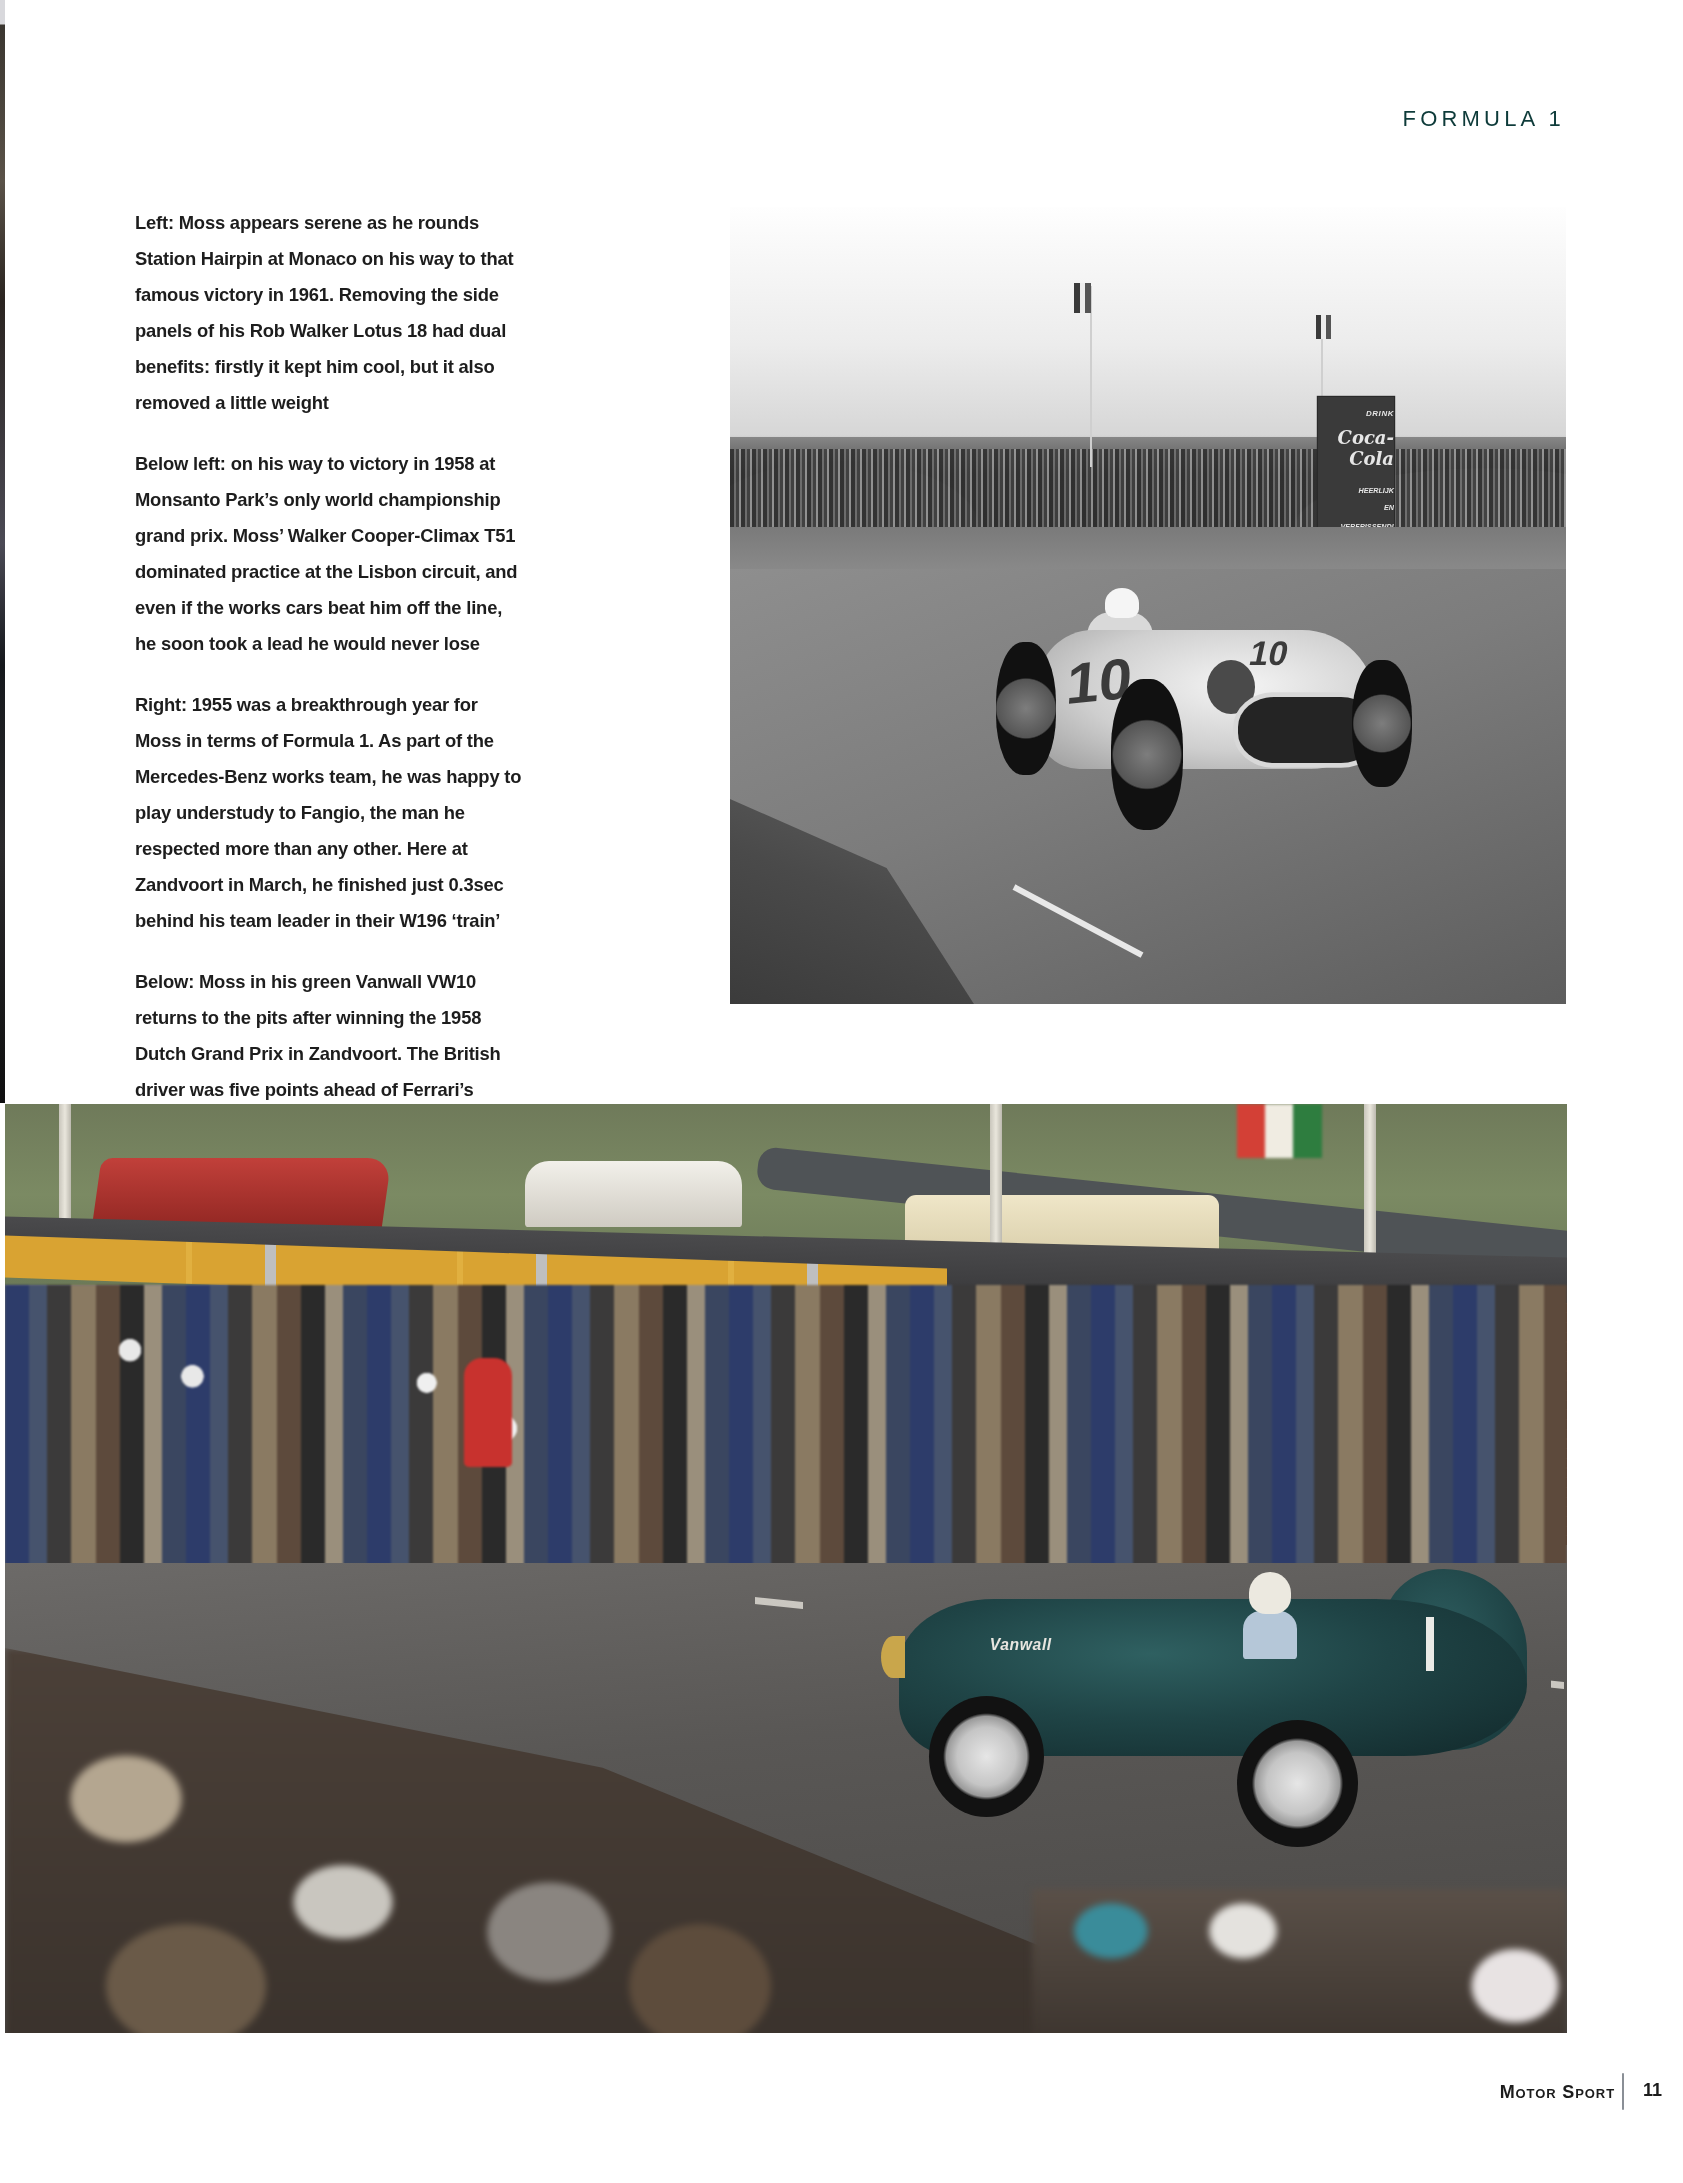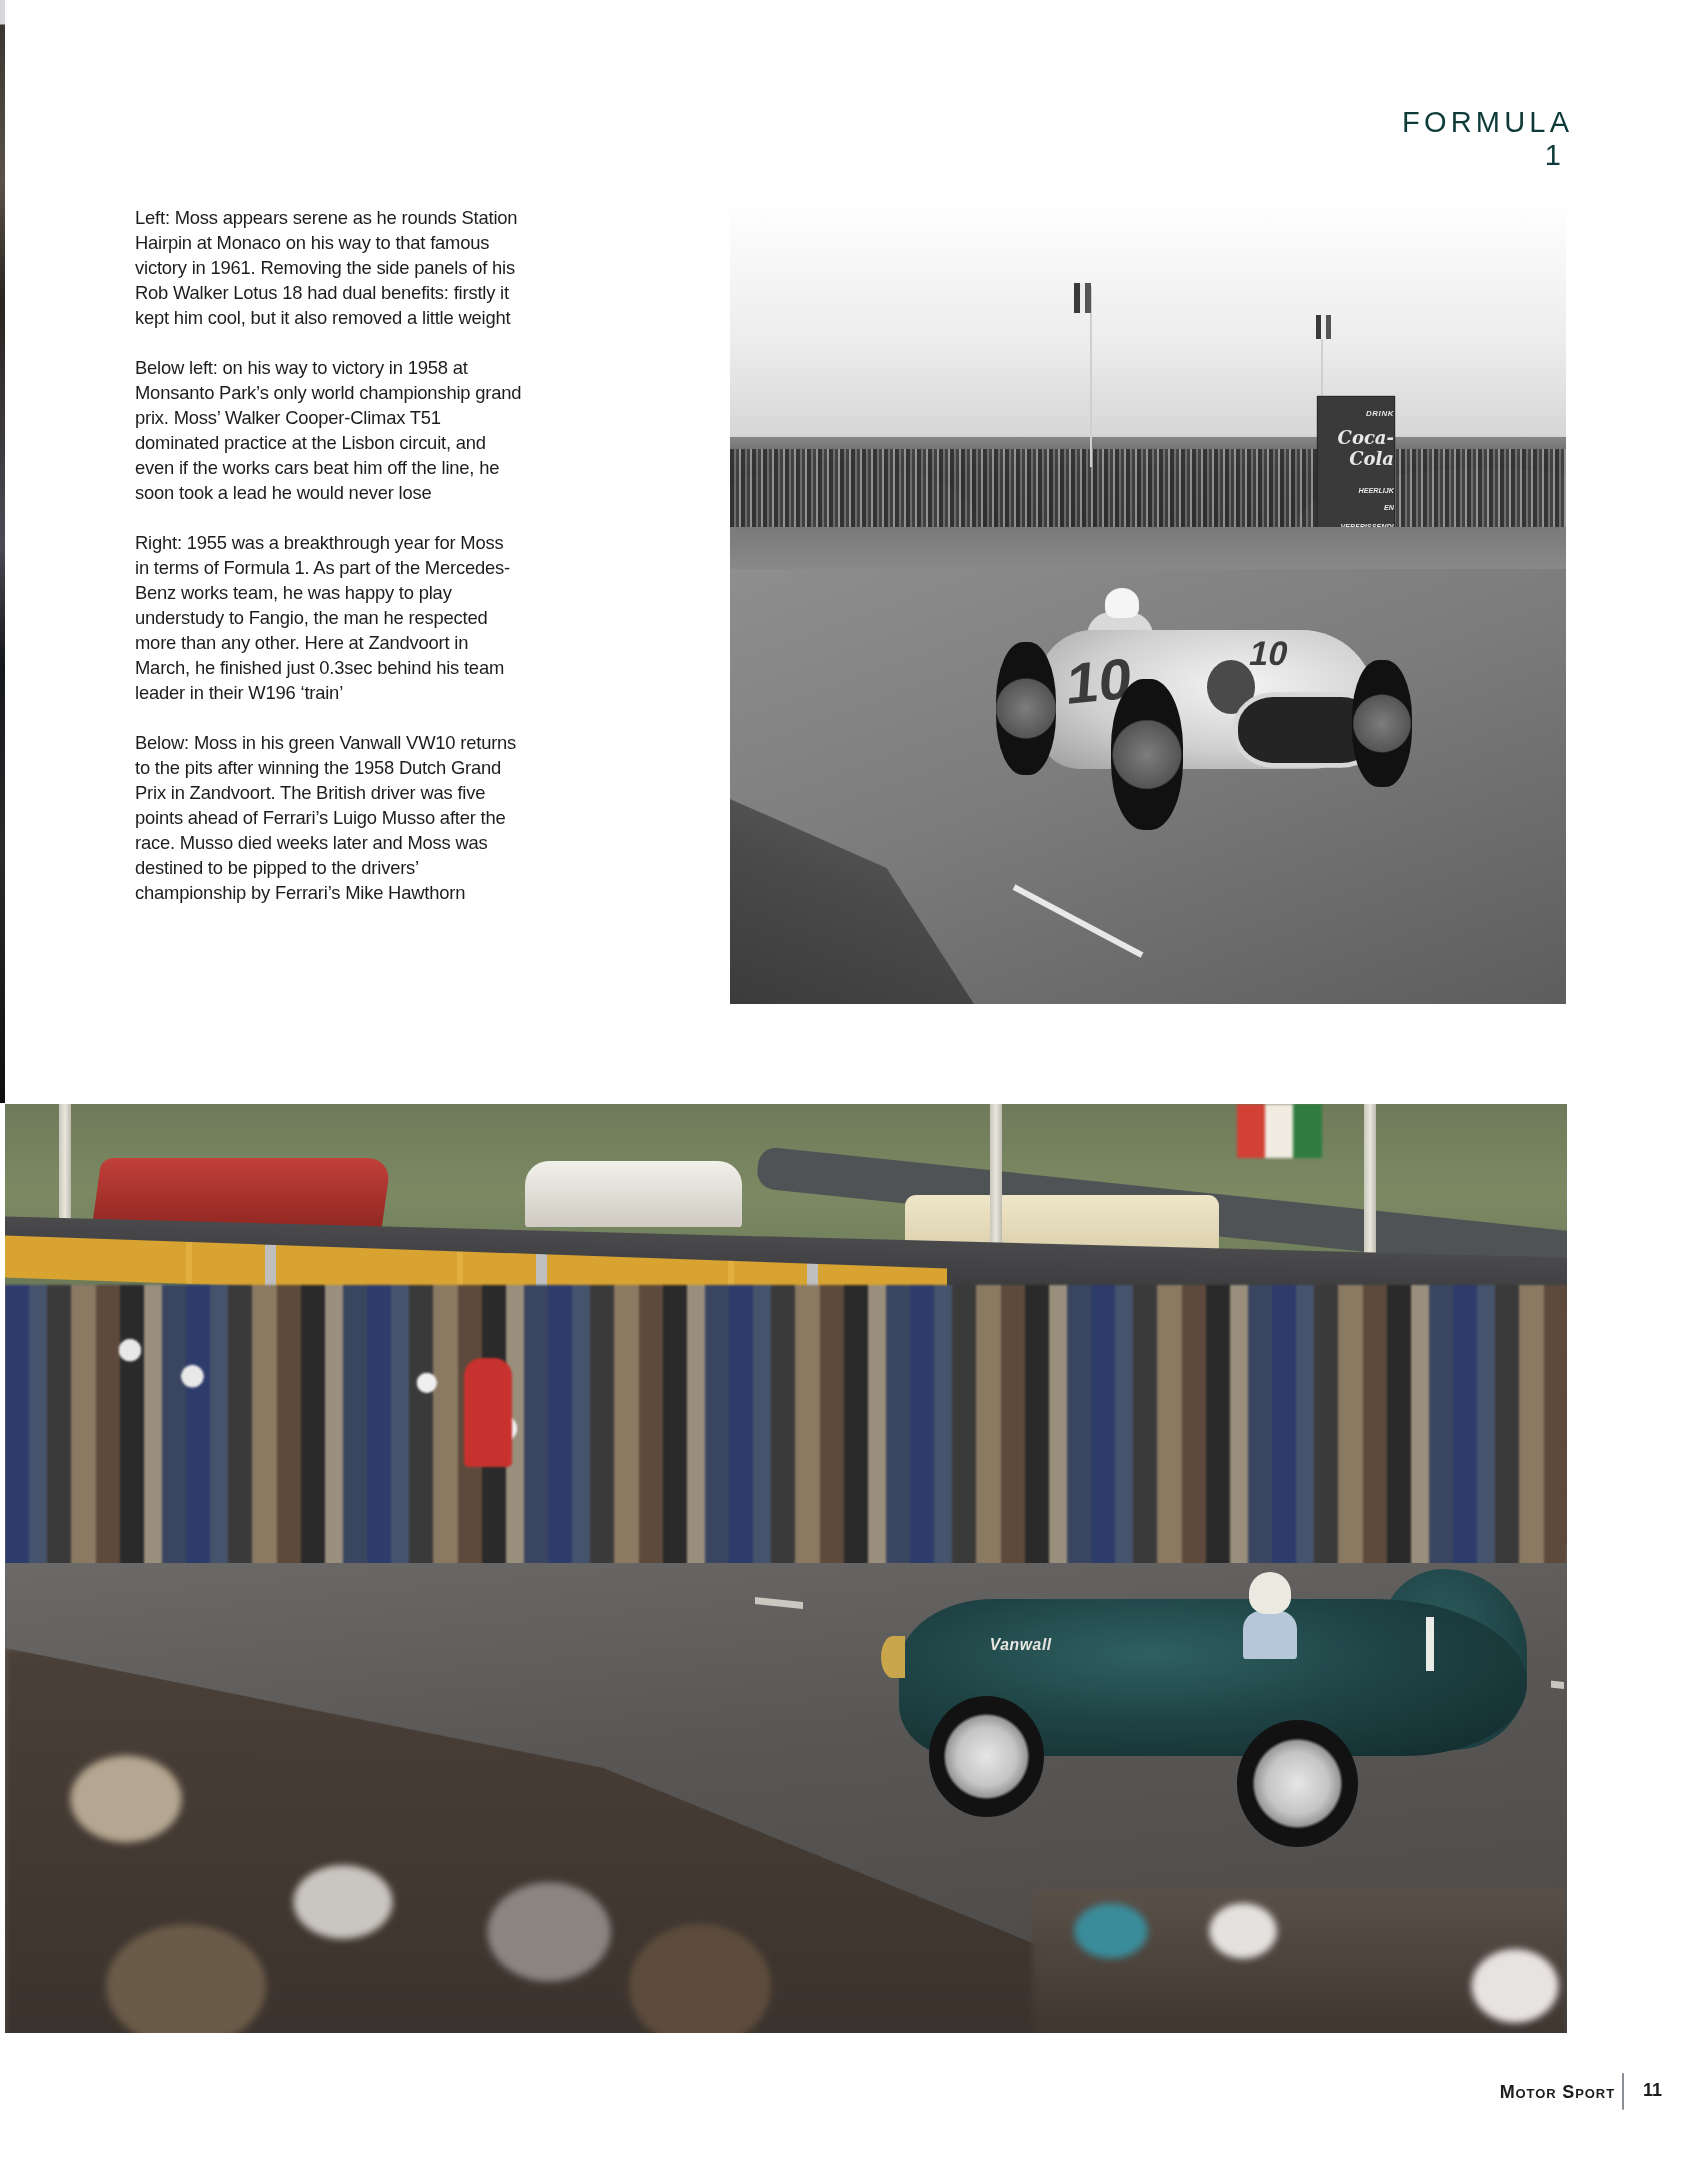--- a/index.html
+++ b/index.html
@@ -7,25 +7,25 @@
     width: 1684px; height: 2183px; position: relative; overflow: hidden;
     background: #ffffff;
     font-family: "Liberation Sans", "DejaVu Sans", sans-serif;
   }
   .left-strip {
     position: absolute; left: 0; top: 0; width: 4.8px; height: 1103px;
     background: linear-gradient(to bottom, #d8d8dc 0px, #d8d8dc 24px, #3a3630 25px, #5a5248 181px, #2a2420 302px, #4b4a55 544px, #15181c 665px, #2b2a2c 846px, #0f0f10 1103px);
   }
   .section-label {
     position: absolute; left: 1402px; top: 106px; width: 163px; text-align: right;
-    font-size: 29px; letter-spacing: 4.2px; color: #0e3b3a; font-weight: 400;
+    font-size: 22px; letter-spacing: 4.2px; color: #0e3b3a; font-weight: 400;
   }
   .captions {
     position: absolute; left: 135px; top: 205px; width: 387px;
-    font-weight: 400; font-size: 18.4px; line-height: 25px; color: #1d1d1d;
+    font-weight: 700; font-size: 18.4px; line-height: 36px; color: #1d1d1d;
     letter-spacing: -0.2px;
   }
   .caption { margin: 0 0 25px 0; }
 
   
   .photo-bw {
     position: absolute; left: 730px; top: 207px; width: 836px; height: 797px;
     overflow: hidden; background: #8a8a8a;
   }
   .bw-sky { position: absolute; left: 0; top: 0; width: 100%; height: 230px;

